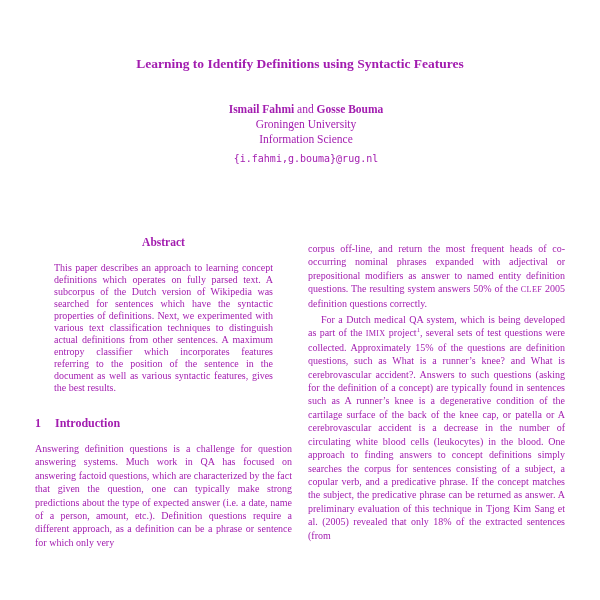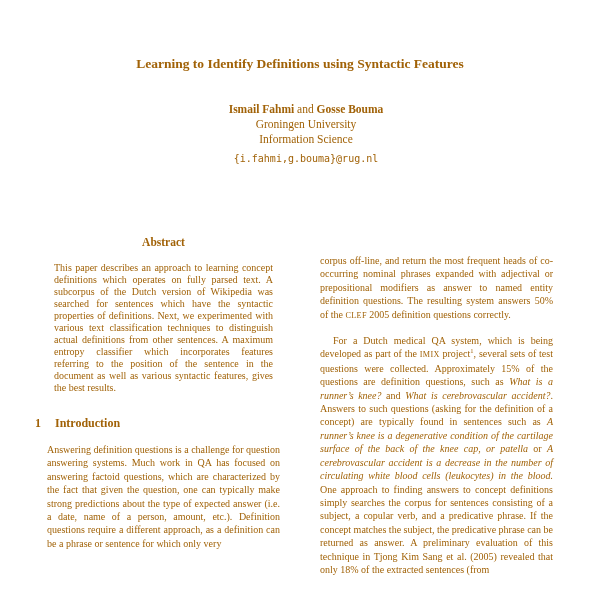--- a/index.html
+++ b/index.html
@@ -6,21 +6,21 @@
   html, body { margin: 0; padding: 0; }
   body {
     width: 600px; height: 600px;
     background: #ffffff;
     overflow: hidden;
   }
   .page {
     position: relative;
     width: 600px; height: 600px;
     font-family: "Liberation Serif", serif;
-    color: #a16207;
+    color: #a21caf;
     background: #ffffff;
   }
   .title {
     position: absolute;
     top: 56px; left: 0; width: 100%;
     margin: 0;
     text-align: center;
     font-size: 13.5px;
     font-weight: bold;
   }
@@ -51,32 +51,32 @@
   .abs-body {
     margin: 0 19px;
     text-align: justify;
     font-size: 10px;
     line-height: 12px;
   }
   .sec-heading {
     font-weight: bold;
     font-size: 12px;
     margin-top: 22px;
-    margin-bottom: 0;
+    margin-bottom: 11px;
   }
   .sec-num { margin-right: 14px; }
   .body-text {
-    margin: 12px;
+    margin: 0;
     text-align: justify;
     font-size: 10px;
     line-height: 13.4px;
   }
   .indent { text-indent: 13px; }
   .para-gap { margin-top: 3px; }
-  .it { font-style: italic; }
+  .it { }
   .bd { font-weight: bold; }
   .sc { font-size: 8.2px; letter-spacing: 0.3px; }
   .sup { vertical-align: super; font-size: 6.5px; line-height: 0; }
 </style>
 </head>
 <body>
 
 <div class="page">
 
   <h1 class="title">Learning to Identify Definitions using Syntactic Features</h1>

